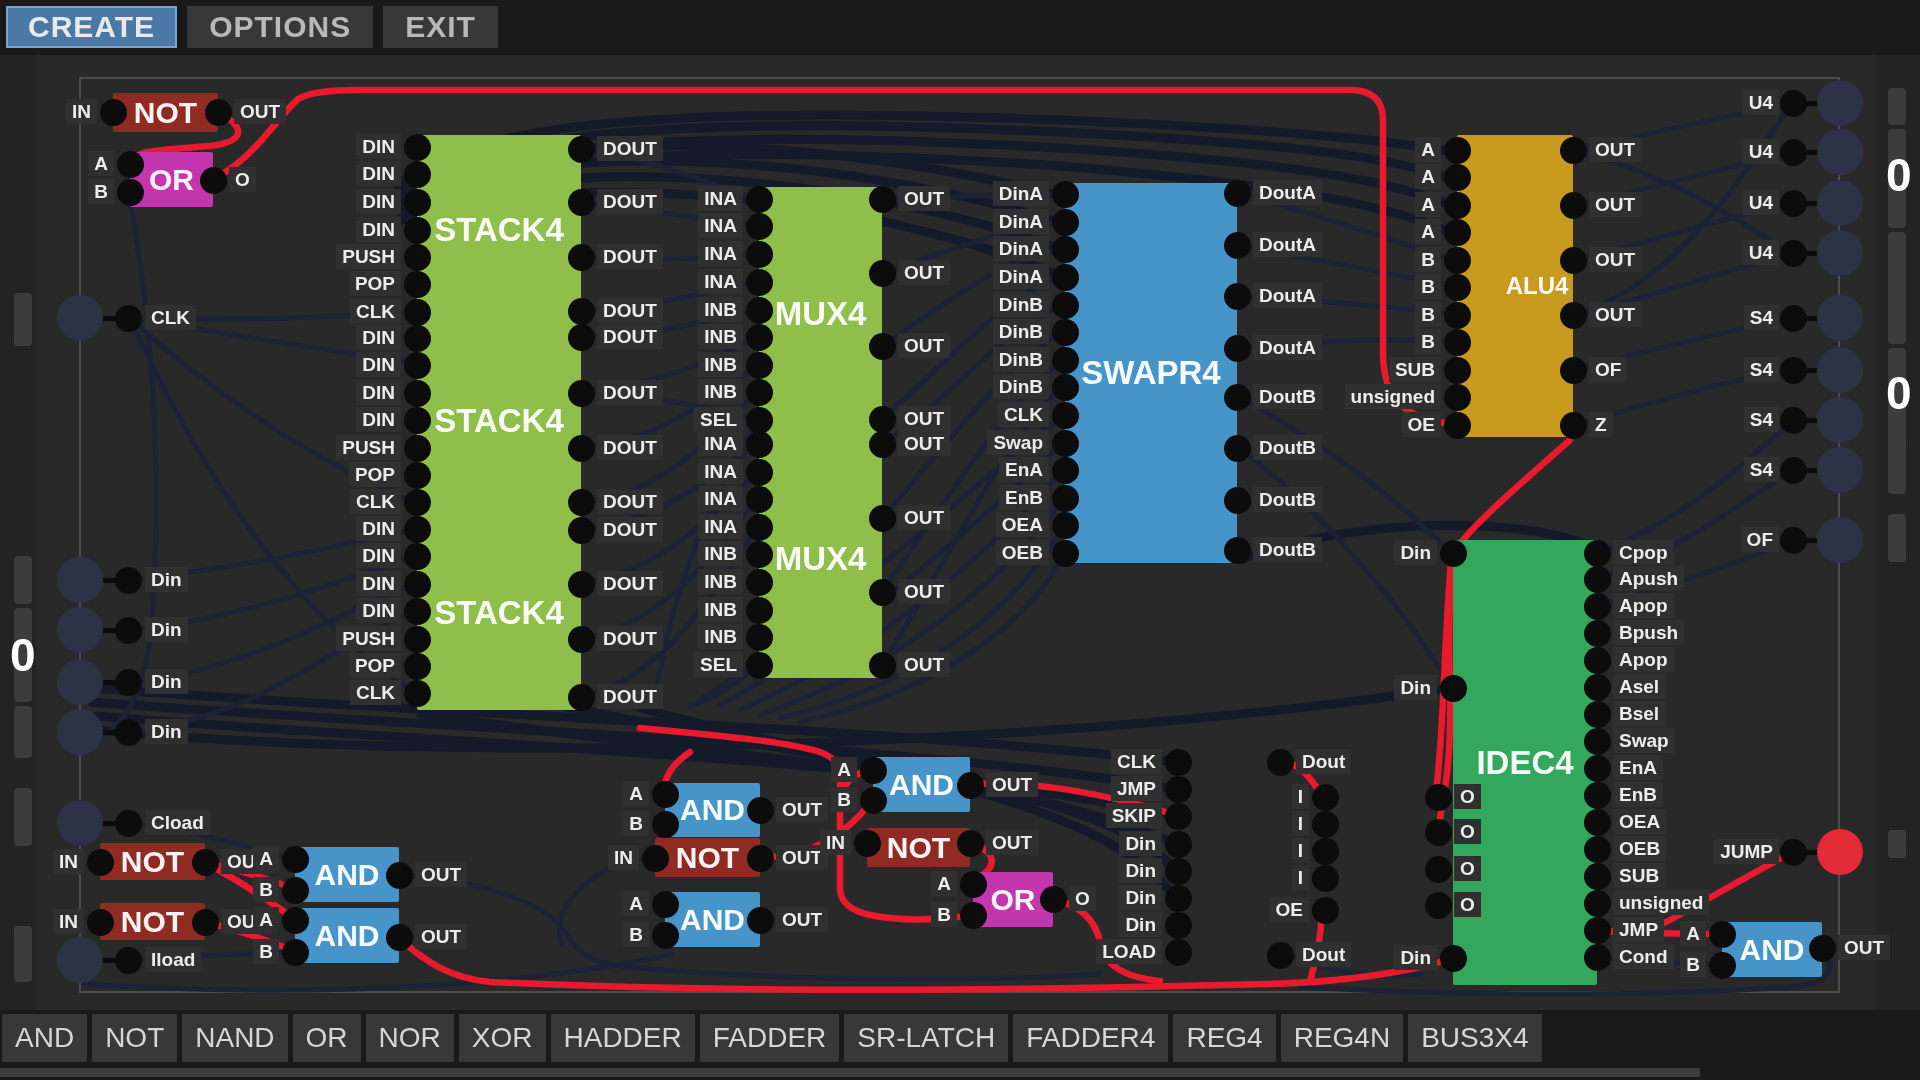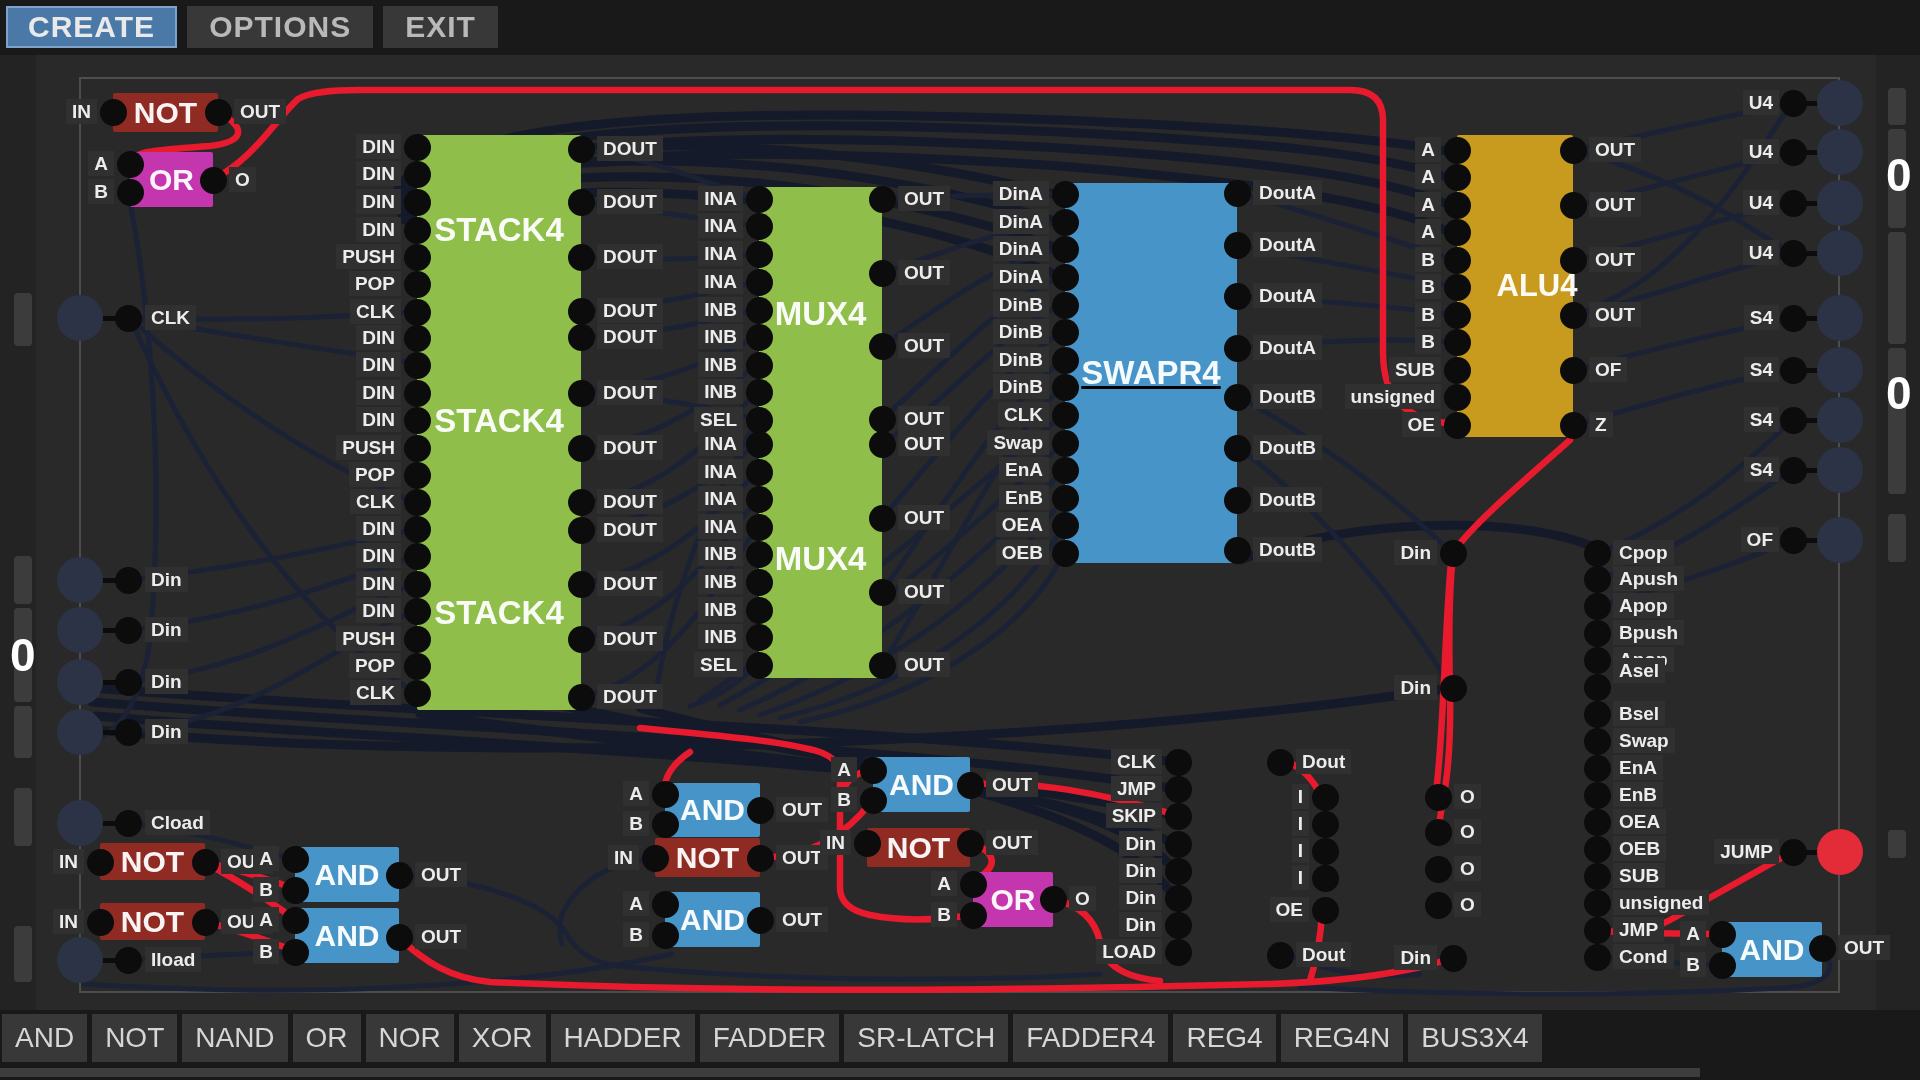--- a/index.html
+++ b/index.html
@@ -292,21 +292,21 @@
     <div class="pin" style="left: 745.5px; top: 651.5px;"></div>
     <div class="plabel" style="top: 652px; right: 1177px;">SEL</div>
     <div class="pin" style="left: 868.5px; top: 430.5px;"></div>
     <div class="plabel" style="top: 431px; left: 898px;">OUT</div>
     <div class="pin" style="left: 868.5px; top: 504.5px;"></div>
     <div class="plabel" style="top: 505px; left: 898px;">OUT</div>
     <div class="pin" style="left: 868.5px; top: 578.5px;"></div>
     <div class="plabel" style="top: 579px; left: 898px;">OUT</div>
     <div class="pin" style="left: 868.5px; top: 651.5px;"></div>
     <div class="plabel" style="top: 652px; left: 898px;">OUT</div>
-    <div class="chip" style="left: 1065px; top: 183px; width: 172px; height: 380px; background: rgb(71, 149, 200); text-decoration: underline;">
+    <div class="chip" style="left: 1065px; top: 183px; width: 172px; height: 380px; background: rgb(71, 149, 200);">
       <div class="chip-title" style="font-size: 33px;">SWAPR4</div>
     </div>
     <div class="pin" style="left: 1051.5px; top: 180.5px;"></div>
     <div class="plabel" style="top: 181px; right: 871px;">DinA</div>
     <div class="pin" style="left: 1051.5px; top: 208.5px;"></div>
     <div class="plabel" style="top: 209px; right: 871px;">DinA</div>
     <div class="pin" style="left: 1051.5px; top: 235.5px;"></div>
     <div class="plabel" style="top: 236px; right: 871px;">DinA</div>
     <div class="pin" style="left: 1051.5px; top: 263.5px;"></div>
     <div class="plabel" style="top: 264px; right: 871px;">DinA</div>
@@ -340,21 +340,21 @@
     <div class="plabel" style="top: 335px; left: 1253px;">DoutA</div>
     <div class="pin" style="left: 1223.5px; top: 383.5px;"></div>
     <div class="plabel" style="top: 384px; left: 1253px;">DoutB</div>
     <div class="pin" style="left: 1223.5px; top: 434.5px;"></div>
     <div class="plabel" style="top: 435px; left: 1253px;">DoutB</div>
     <div class="pin" style="left: 1223.5px; top: 486.5px;"></div>
     <div class="plabel" style="top: 487px; left: 1253px;">DoutB</div>
     <div class="pin" style="left: 1223.5px; top: 536.5px;"></div>
     <div class="plabel" style="top: 537px; left: 1253px;">DoutB</div>
     <div class="chip" style="left: 1457px; top: 135px; width: 116px; height: 302px; background: rgb(200, 155, 30);">
-      <div class="chip-title" style="font-size: 31px; margin-left: 44px;">ALU4</div>
+      <div class="chip-title" style="font-size: 24px; margin-left: 44px;">ALU4</div>
     </div>
     <div class="pin" style="left: 1443.5px; top: 136.5px;"></div>
     <div class="plabel" style="top: 137px; right: 479px;">A</div>
     <div class="pin" style="left: 1443.5px; top: 163.5px;"></div>
     <div class="plabel" style="top: 164px; right: 479px;">A</div>
     <div class="pin" style="left: 1443.5px; top: 191.5px;"></div>
     <div class="plabel" style="top: 192px; right: 479px;">A</div>
     <div class="pin" style="left: 1443.5px; top: 218.5px;"></div>
     <div class="plabel" style="top: 219px; right: 479px;">A</div>
     <div class="pin" style="left: 1443.5px; top: 246.5px;"></div>
@@ -376,38 +376,41 @@
     <div class="pin" style="left: 1559.5px; top: 191.5px;"></div>
     <div class="plabel" style="top: 192px; left: 1589px;">OUT</div>
     <div class="pin" style="left: 1559.5px; top: 246.5px;"></div>
     <div class="plabel" style="top: 247px; left: 1589px;">OUT</div>
     <div class="pin" style="left: 1559.5px; top: 301.5px;"></div>
     <div class="plabel" style="top: 302px; left: 1589px;">OUT</div>
     <div class="pin" style="left: 1559.5px; top: 356.5px;"></div>
     <div class="plabel" style="top: 357px; left: 1589px;">OF</div>
     <div class="pin" style="left: 1559.5px; top: 411.5px;"></div>
     <div class="plabel" style="top: 412px; left: 1589px;">Z</div>
+    <div class="chip" style="left: 1453px; top: 540px; width: 144px; height: 445px; background: rgb(51, 168, 92);">
+      <div class="chip-title" style="font-size: 33px;">IDEC4</div>
+    </div>
     <div class="pin" style="left: 1439.5px; top: 539.5px;"></div>
     <div class="plabel" style="top: 540px; right: 483px;">Din</div>
     <div class="pin" style="left: 1439.5px; top: 674.5px;"></div>
     <div class="plabel" style="top: 675px; right: 483px;">Din</div>
     <div class="pin" style="left: 1439.5px; top: 944.5px;"></div>
     <div class="plabel" style="top: 945px; right: 483px;">Din</div>
     <div class="pin" style="left: 1583.5px; top: 539.5px;"></div>
     <div class="plabel" style="top: 540px; left: 1613px;">Cpop</div>
     <div class="pin" style="left: 1583.5px; top: 565.5px;"></div>
     <div class="plabel" style="top: 566px; left: 1613px;">Apush</div>
     <div class="pin" style="left: 1583.5px; top: 592.5px;"></div>
     <div class="plabel" style="top: 593px; left: 1613px;">Apop</div>
     <div class="pin" style="left: 1583.5px; top: 619.5px;"></div>
     <div class="plabel" style="top: 620px; left: 1613px;">Bpush</div>
     <div class="pin" style="left: 1583.5px; top: 646.5px;"></div>
     <div class="plabel" style="top: 647px; left: 1613px;">Apop</div>
     <div class="pin" style="left: 1583.5px; top: 673.5px;"></div>
-    <div class="plabel" style="top: 658px; left: 1613px;">Asel</div>
+    <div class="plabel" style="top: 674px; left: 1613px;">Asel</div>
     <div class="pin" style="left: 1583.5px; top: 700.5px;"></div>
     <div class="plabel" style="top: 701px; left: 1613px;">Bsel</div>
     <div class="pin" style="left: 1583.5px; top: 727.5px;"></div>
     <div class="plabel" style="top: 728px; left: 1613px;">Swap</div>
     <div class="pin" style="left: 1583.5px; top: 754.5px;"></div>
     <div class="plabel" style="top: 755px; left: 1613px;">EnA</div>
     <div class="pin" style="left: 1583.5px; top: 781.5px;"></div>
     <div class="plabel" style="top: 782px; left: 1613px;">EnB</div>
     <div class="pin" style="left: 1583.5px; top: 808.5px;"></div>
     <div class="plabel" style="top: 809px; left: 1613px;">OEA</div>

